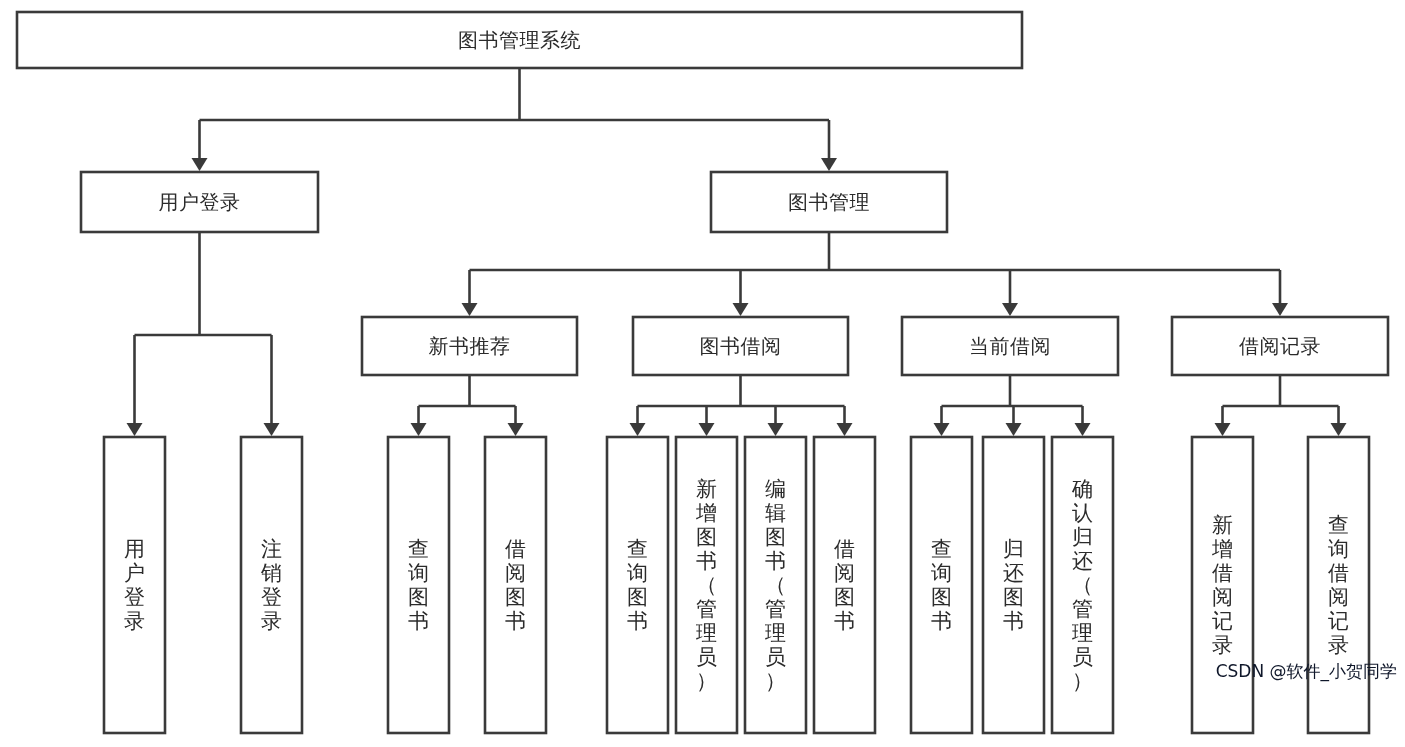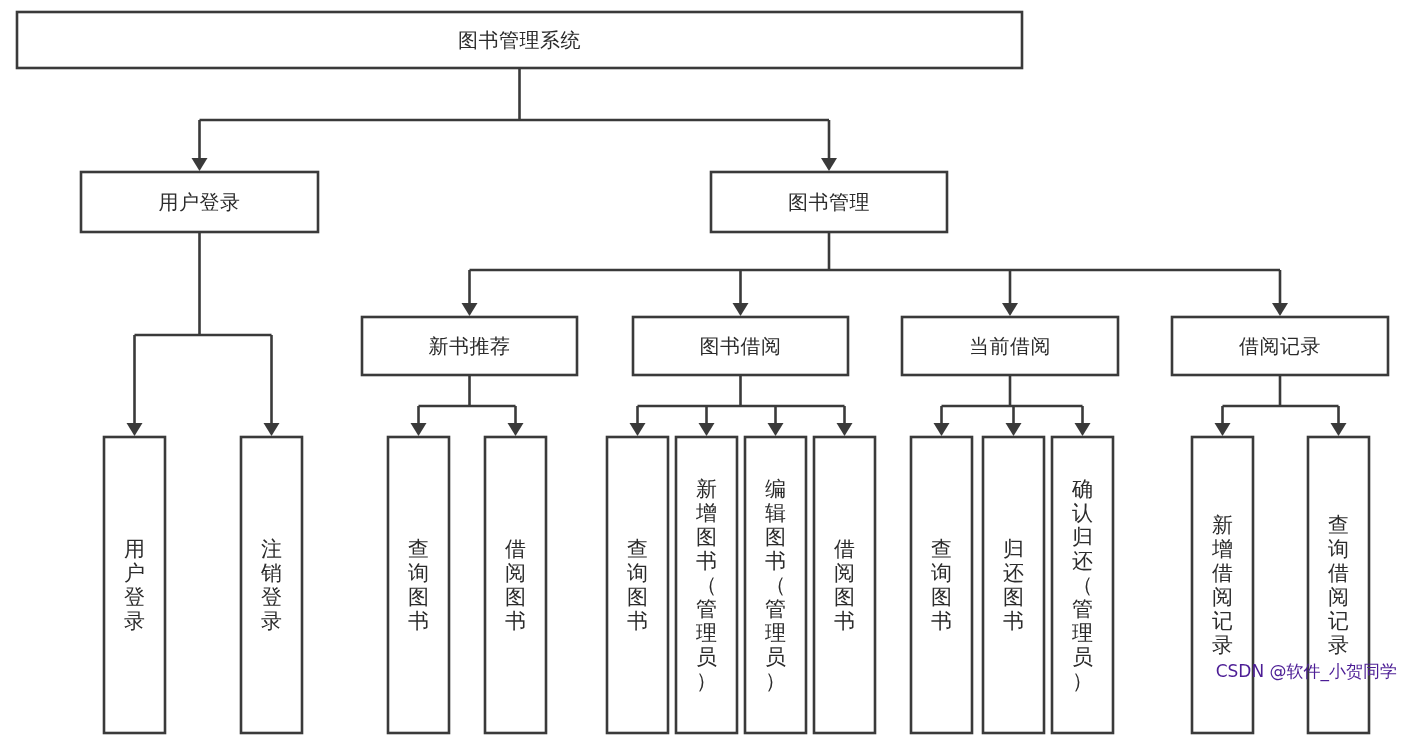--- a/index.html
+++ b/index.html
@@ -55,21 +55,21 @@
   .arrow-head {
     fill: #3a3a3a;
     stroke: none;
   }
   .watermark {
     position: absolute;
     right: 8px;
     bottom: 6px;
     font-family: "DejaVu Sans", "Liberation Sans", sans-serif;
     font-size: 17px;
-    color: #4c1d95;
+    color: #0f172a;
     white-space: nowrap;
     user-select: none;
   }
 </style>
 </head>
 <body>
 
 <div id="diagram-root">
   <svg id="tree-svg" viewBox="0 0 1405 747">
     <g id="connector-layer">

